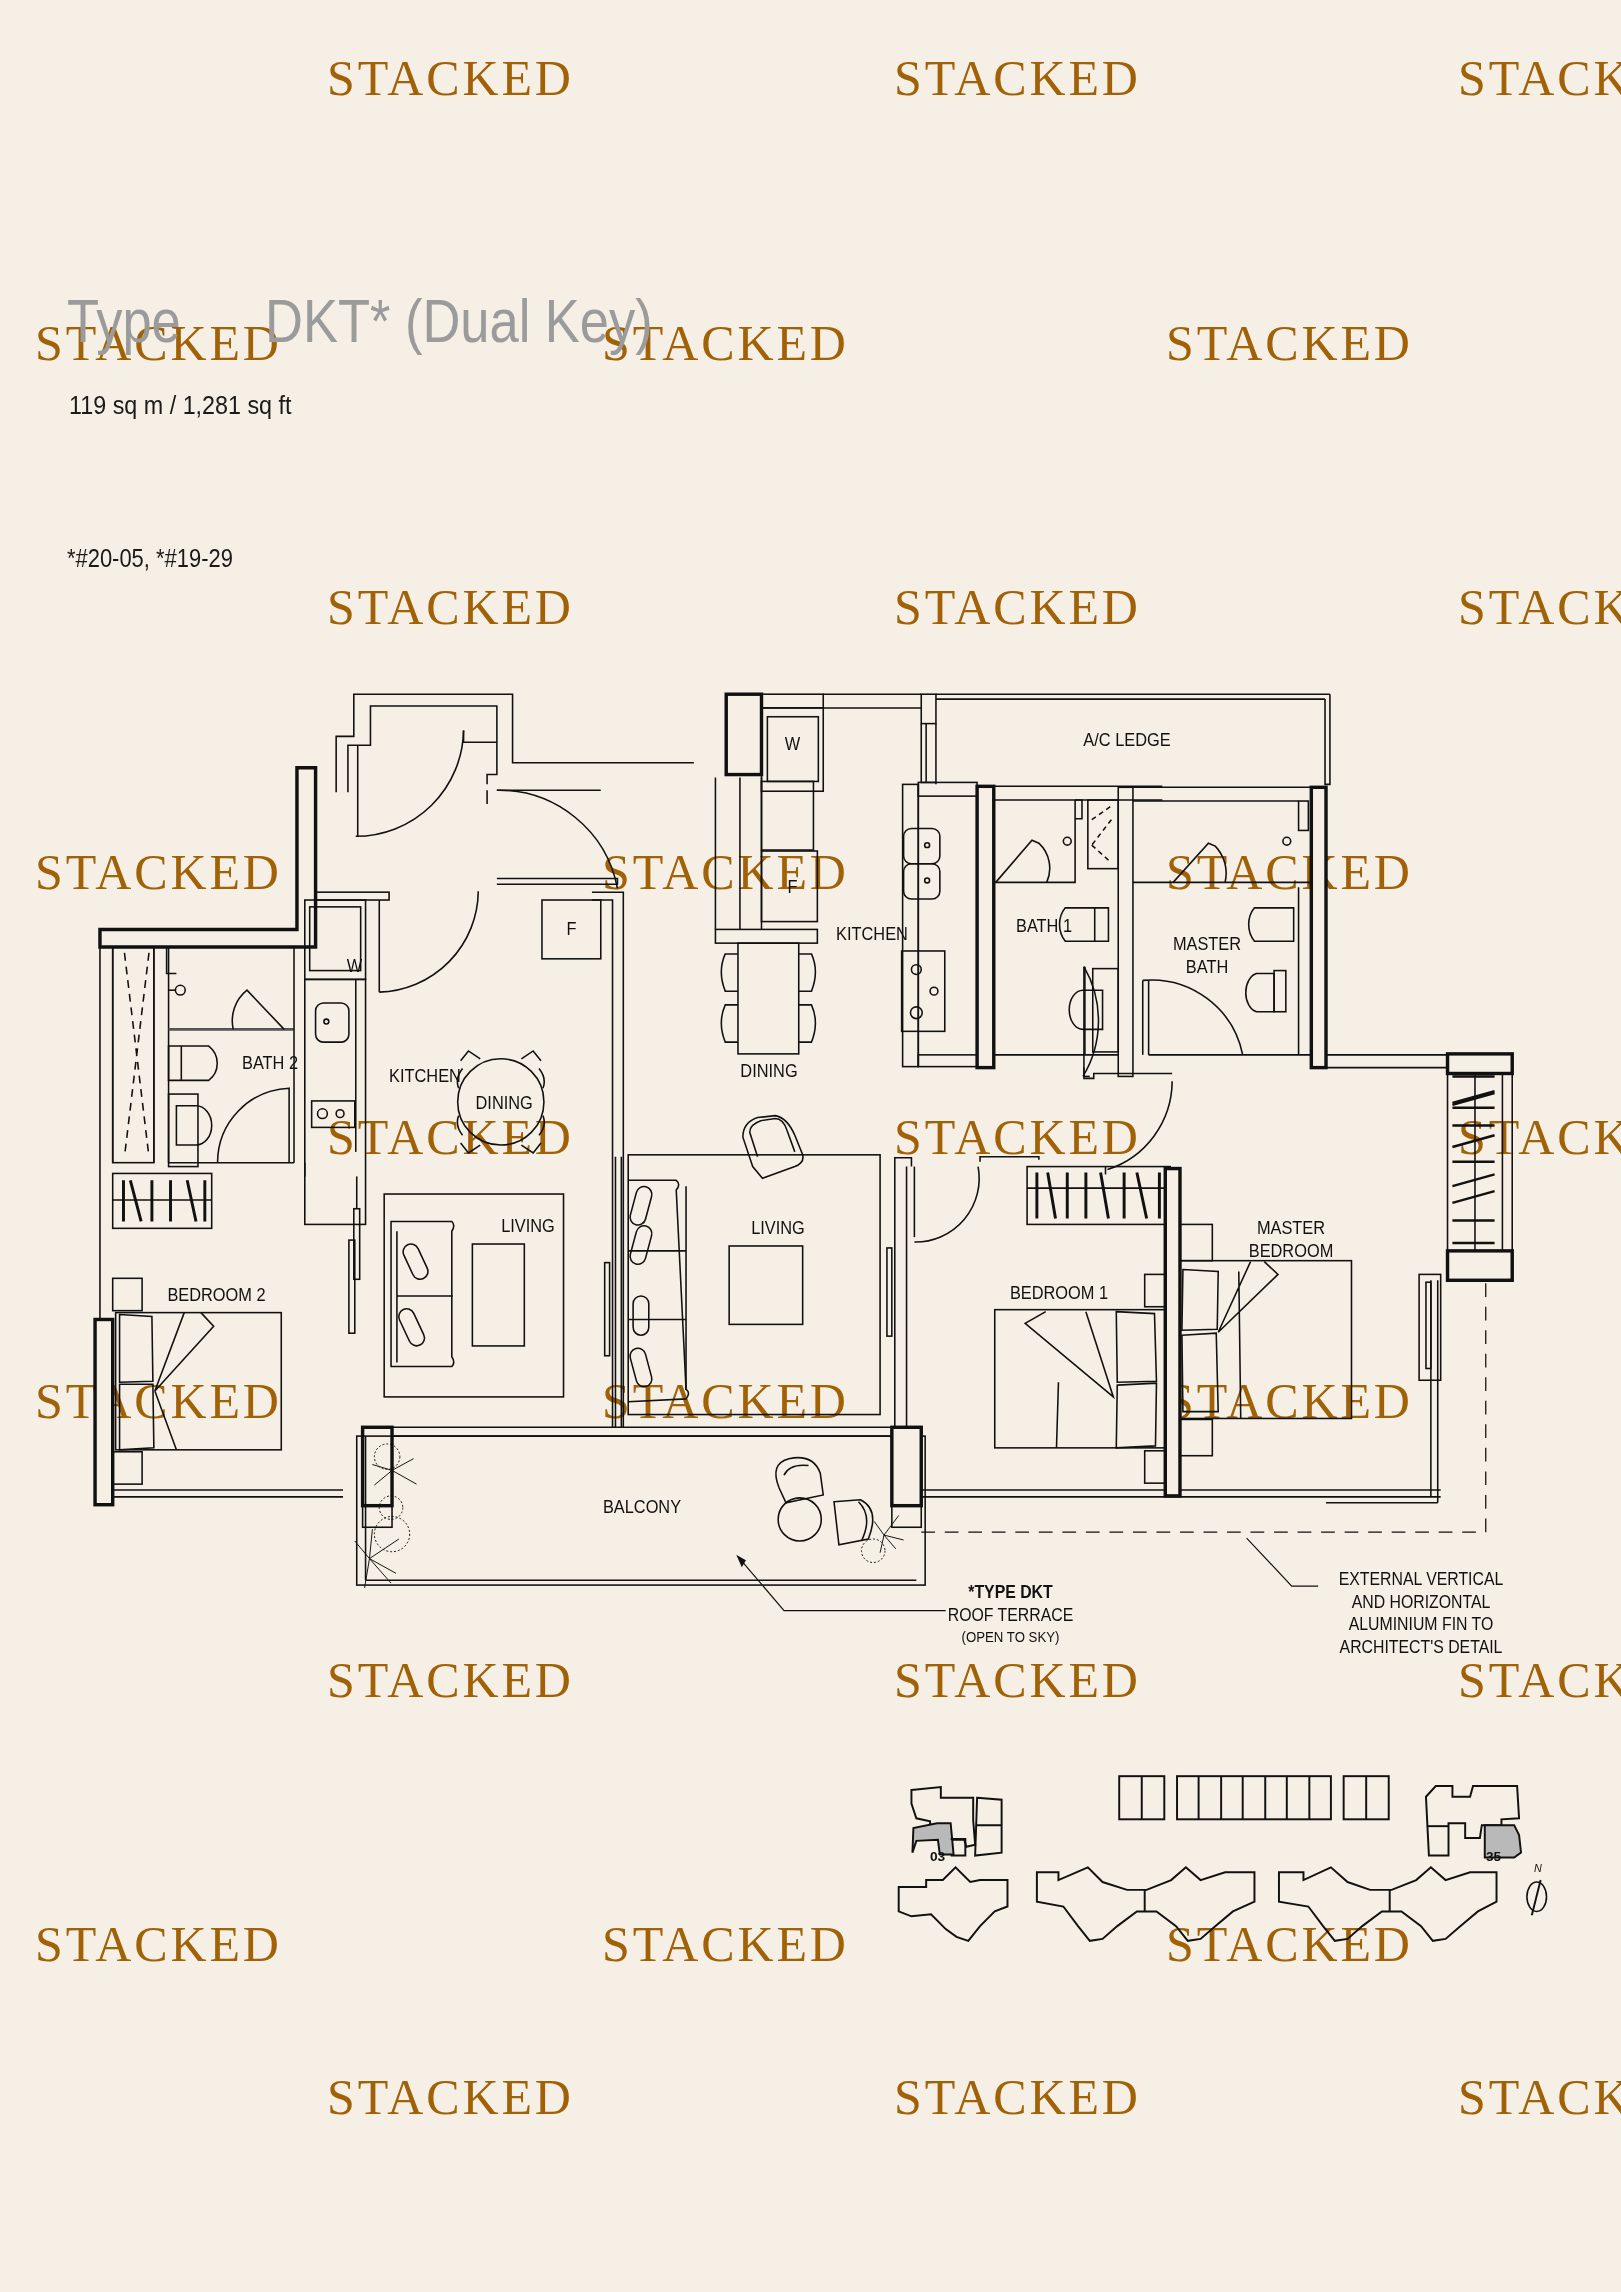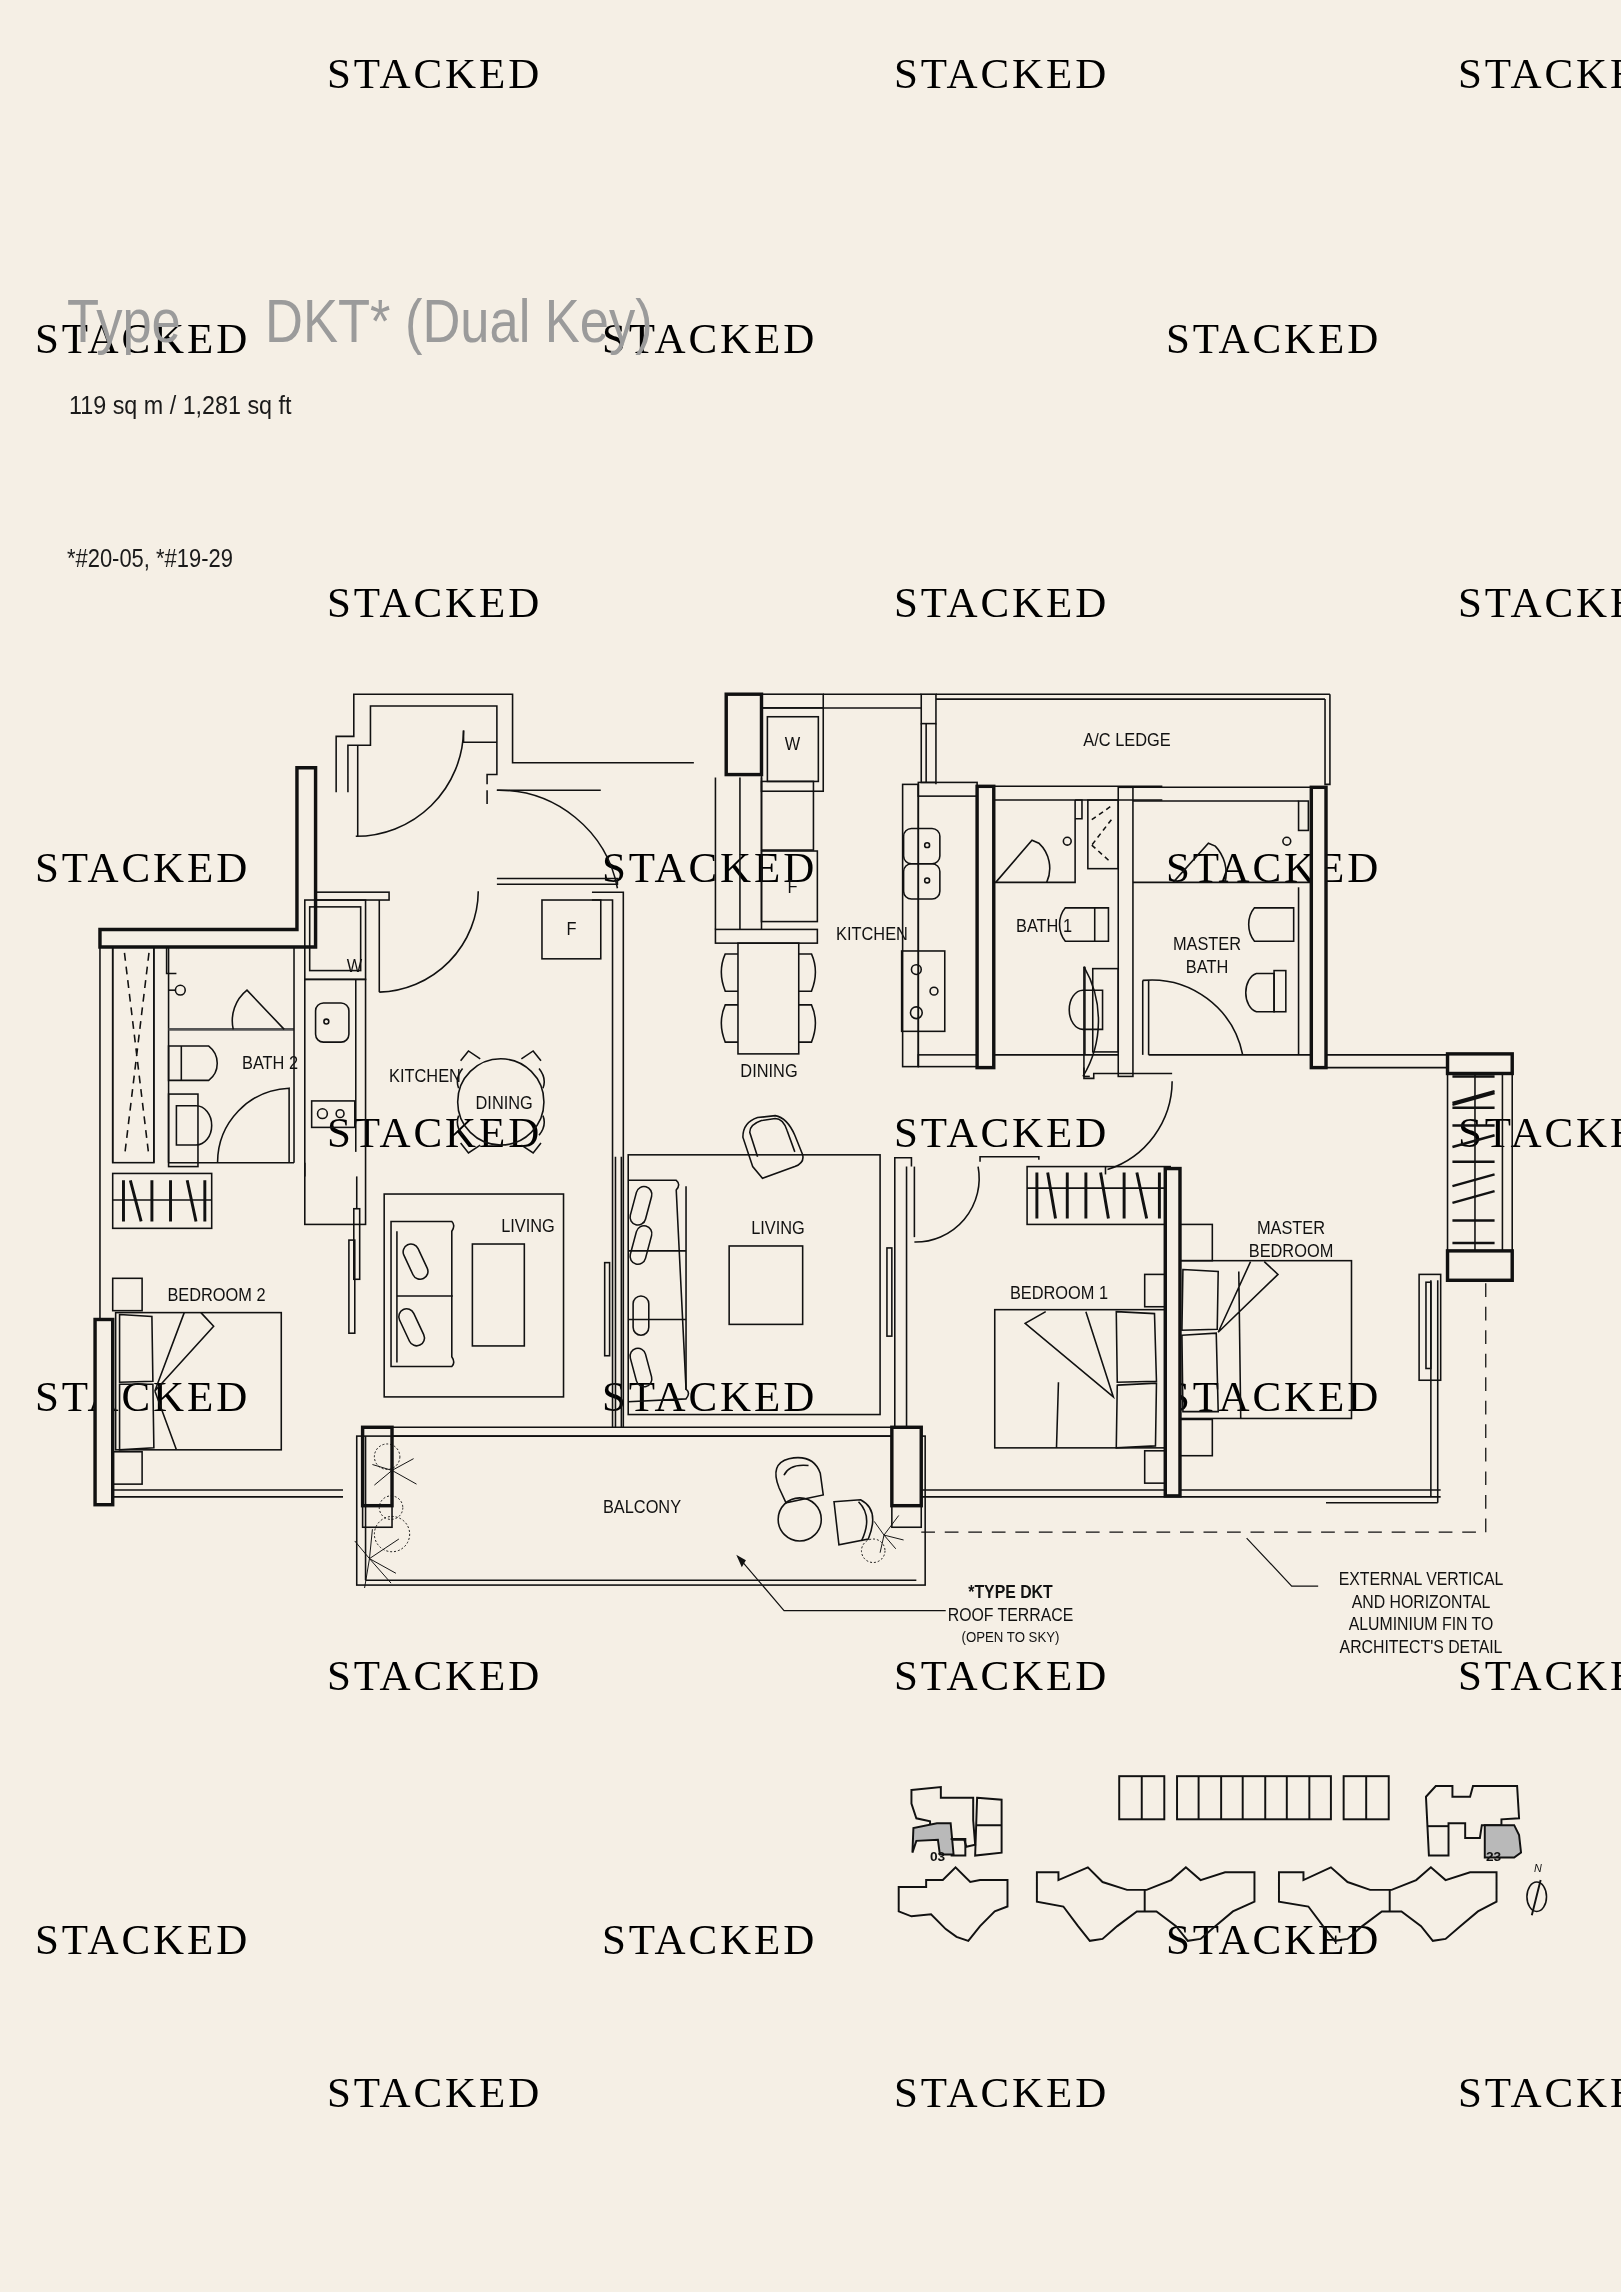--- a/index.html
+++ b/index.html
@@ -1,17 +1,17 @@
 <!DOCTYPE html>
 <html><head>
 <meta charset="utf-8">
 <style>
   html, body { margin: 0; padding: 0; }
   body { width: 1621px; height: 2293px; background: #f5efe5; position: relative; overflow: hidden; font-family: "Liberation Sans", "DejaVu Sans", sans-serif; }
-  .wm { position: absolute; font-family: "Liberation Serif", "DejaVu Serif", serif; font-size: 43px; letter-spacing: 2.9px; color: #000000; white-space: nowrap; pointer-events: none; z-index: 0; }
+  .wm { position: absolute; font-family: "Liberation Serif", "DejaVu Serif", serif; font-size: 50px; letter-spacing: 2.9px; color: #a16207; white-space: nowrap; pointer-events: none; z-index: 0; }
   .title { position: absolute; left: 67px; top: 286px; font-size: 61px; color: #9b9b9b; white-space: nowrap; z-index: 2; transform: scaleX(0.86); transform-origin: left top; }
   .title .t2 { margin-left: 98px; }
   .area { position: absolute; left: 69px; top: 390px; font-size: 26.5px; color: #1a1a1a; z-index: 2; transform: scaleX(0.88); transform-origin: left top; white-space: nowrap; }
   .units { position: absolute; left: 67px; top: 544px; font-size: 25.5px; color: #1a1a1a; z-index: 2; transform: scaleX(0.86); transform-origin: left top; white-space: nowrap; }
   svg.plan { position: absolute; left: 0; top: 0; z-index: 1; }
   .lbl { position: absolute; font-size: 18.6px; color: #111; z-index: 3; white-space: nowrap; text-align: center; transform: scaleX(0.88); transform-origin: center top; line-height: 22.5px; }
   .note { position: absolute; font-size: 17.6px; color: #111; z-index: 3; text-align: center; line-height: 22.5px; transform: scaleX(0.9); transform-origin: center top; white-space: nowrap; }
   .kp-lbl { position: absolute; font-size: 13.7px; color: #111; z-index: 3; font-weight: bold; }
 </style>
 </head>
@@ -370,15 +370,15 @@
   <div style="font-size:14.7px">(OPEN TO SKY)</div>
 </div>
 <div class="note" style="left:1318px;top:1568px;width:206px">
   <div>EXTERNAL VERTICAL</div>
   <div>AND HORIZONTAL</div>
   <div>ALUMINIUM FIN TO</div>
   <div>ARCHITECT'S DETAIL</div>
 </div>
 
 <div class="kp-lbl" style="left:930px;top:1849px">03</div>
-<div class="kp-lbl" style="left:1486px;top:1849px">23</div>
+<div class="kp-lbl" style="left:1486px;top:1849px">35</div>
 <div class="kp-lbl" style="left:1534px;top:1862px;font-size:10.8px;font-style:italic;font-weight:normal">N</div>
 
 
 </body></html>

